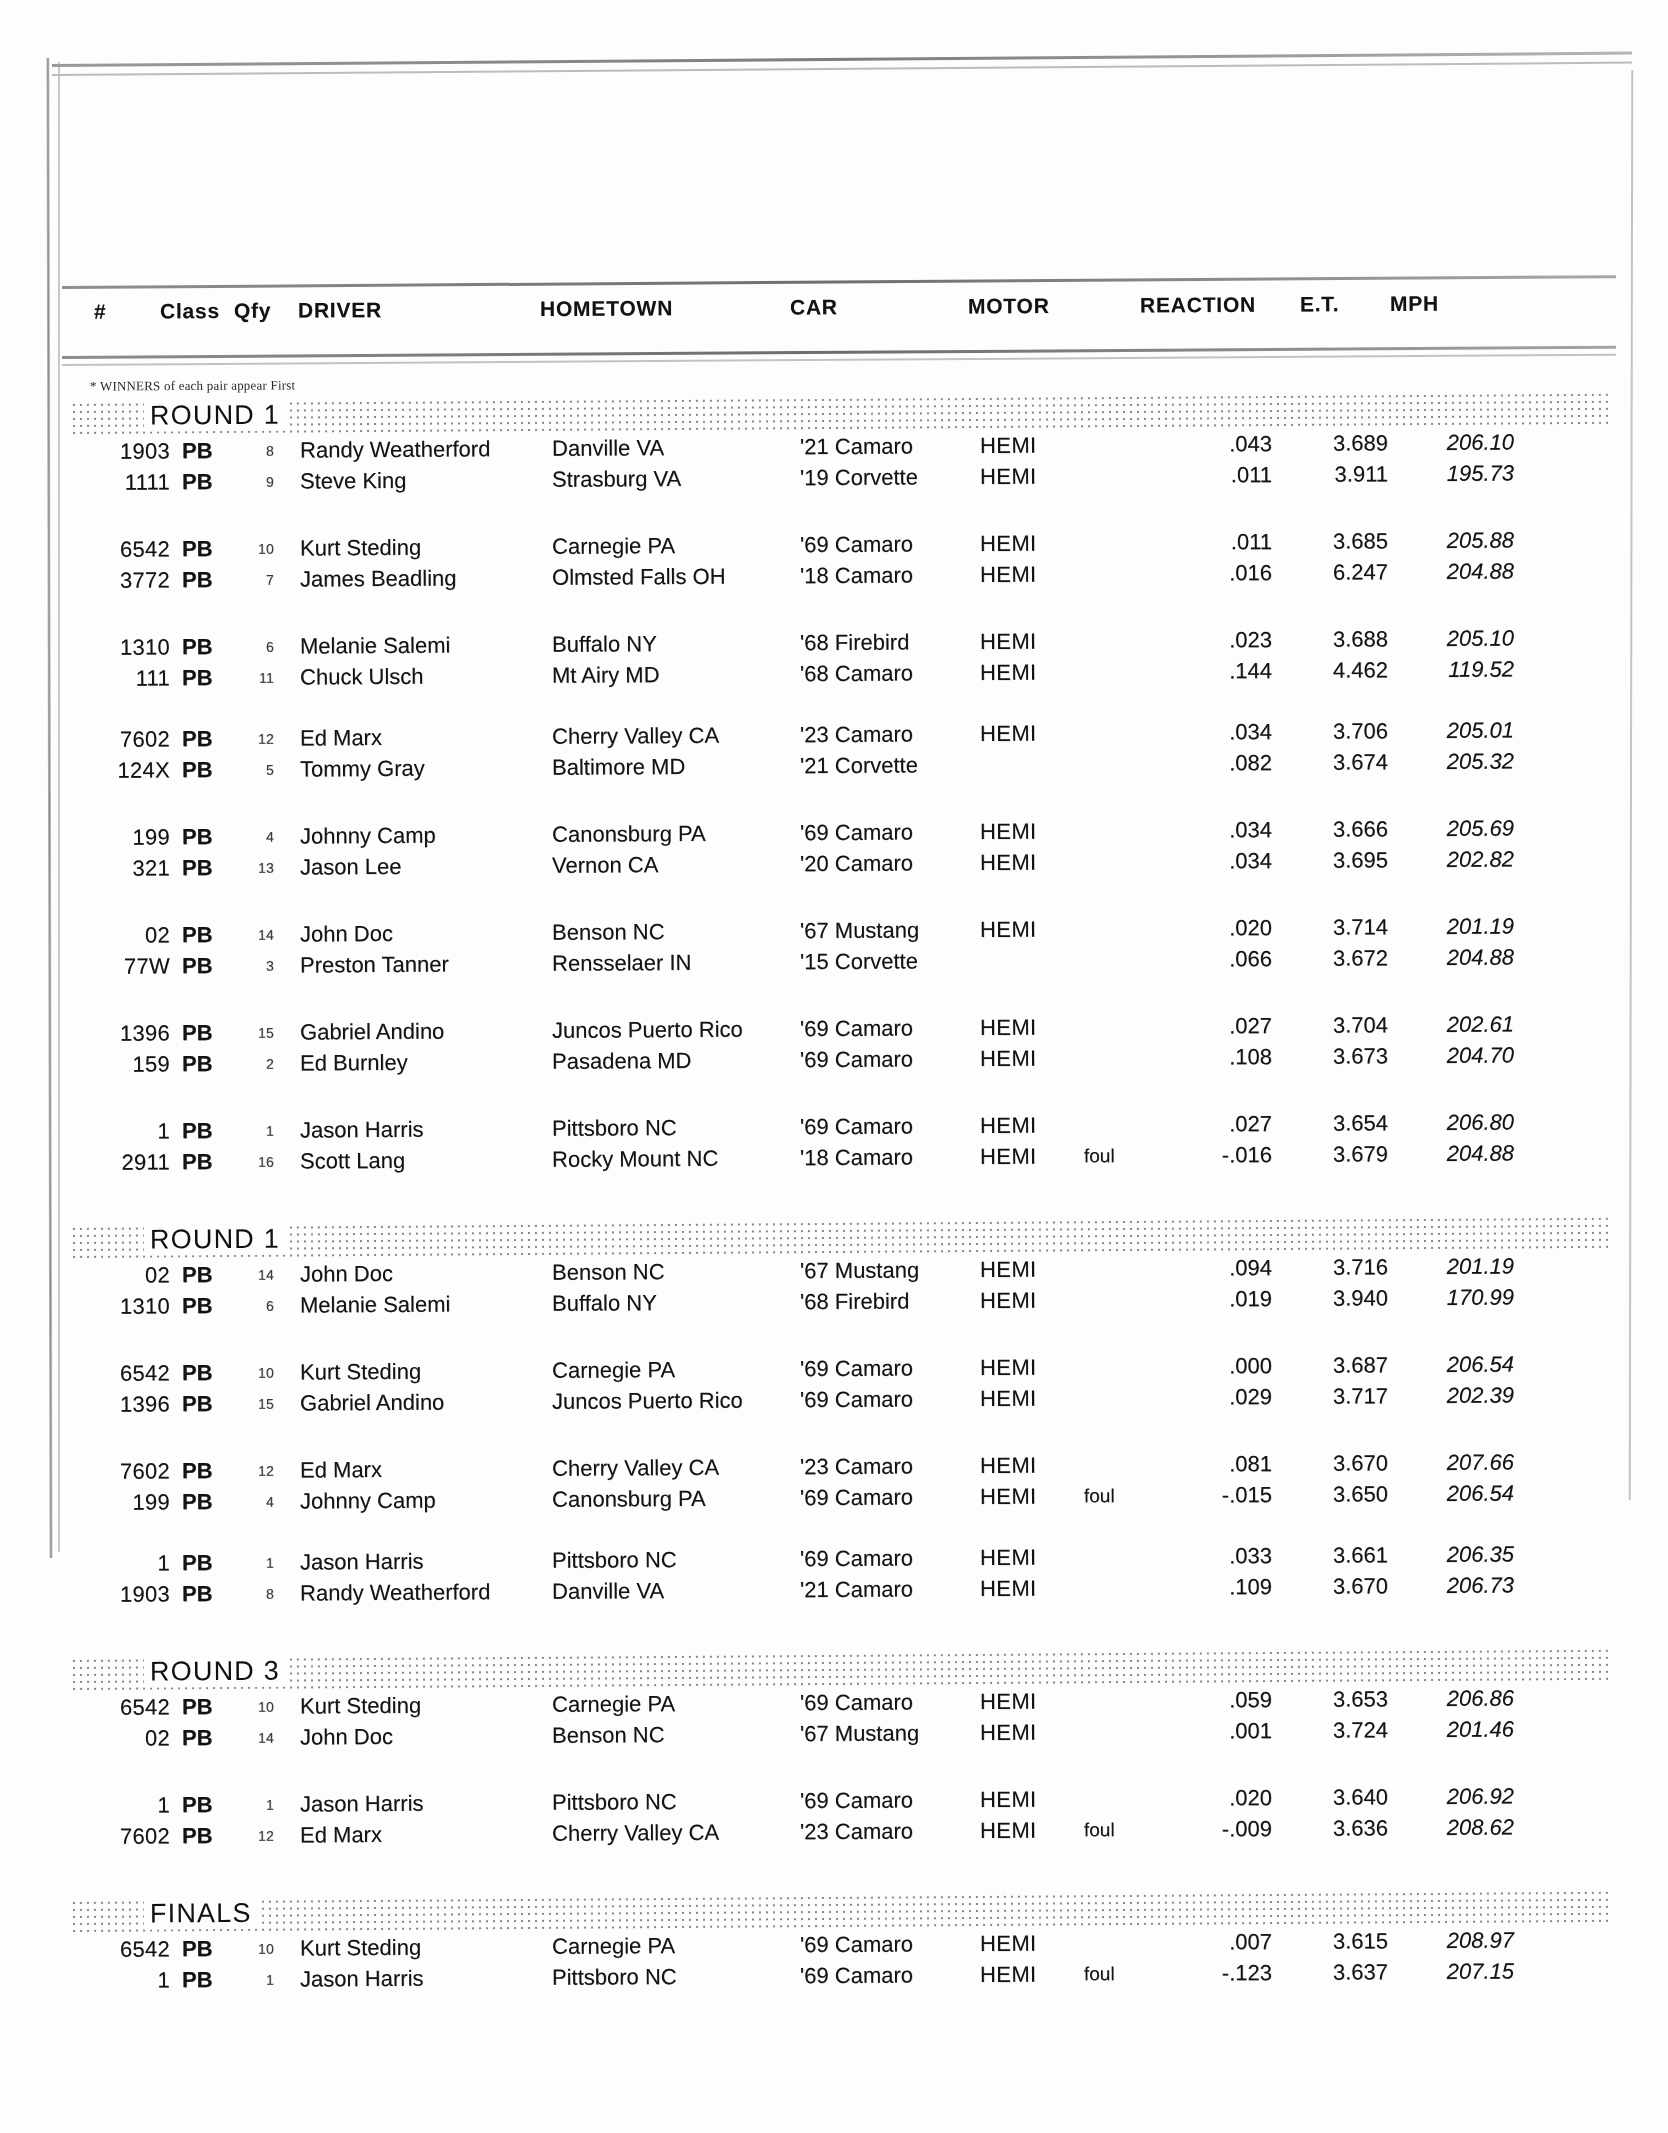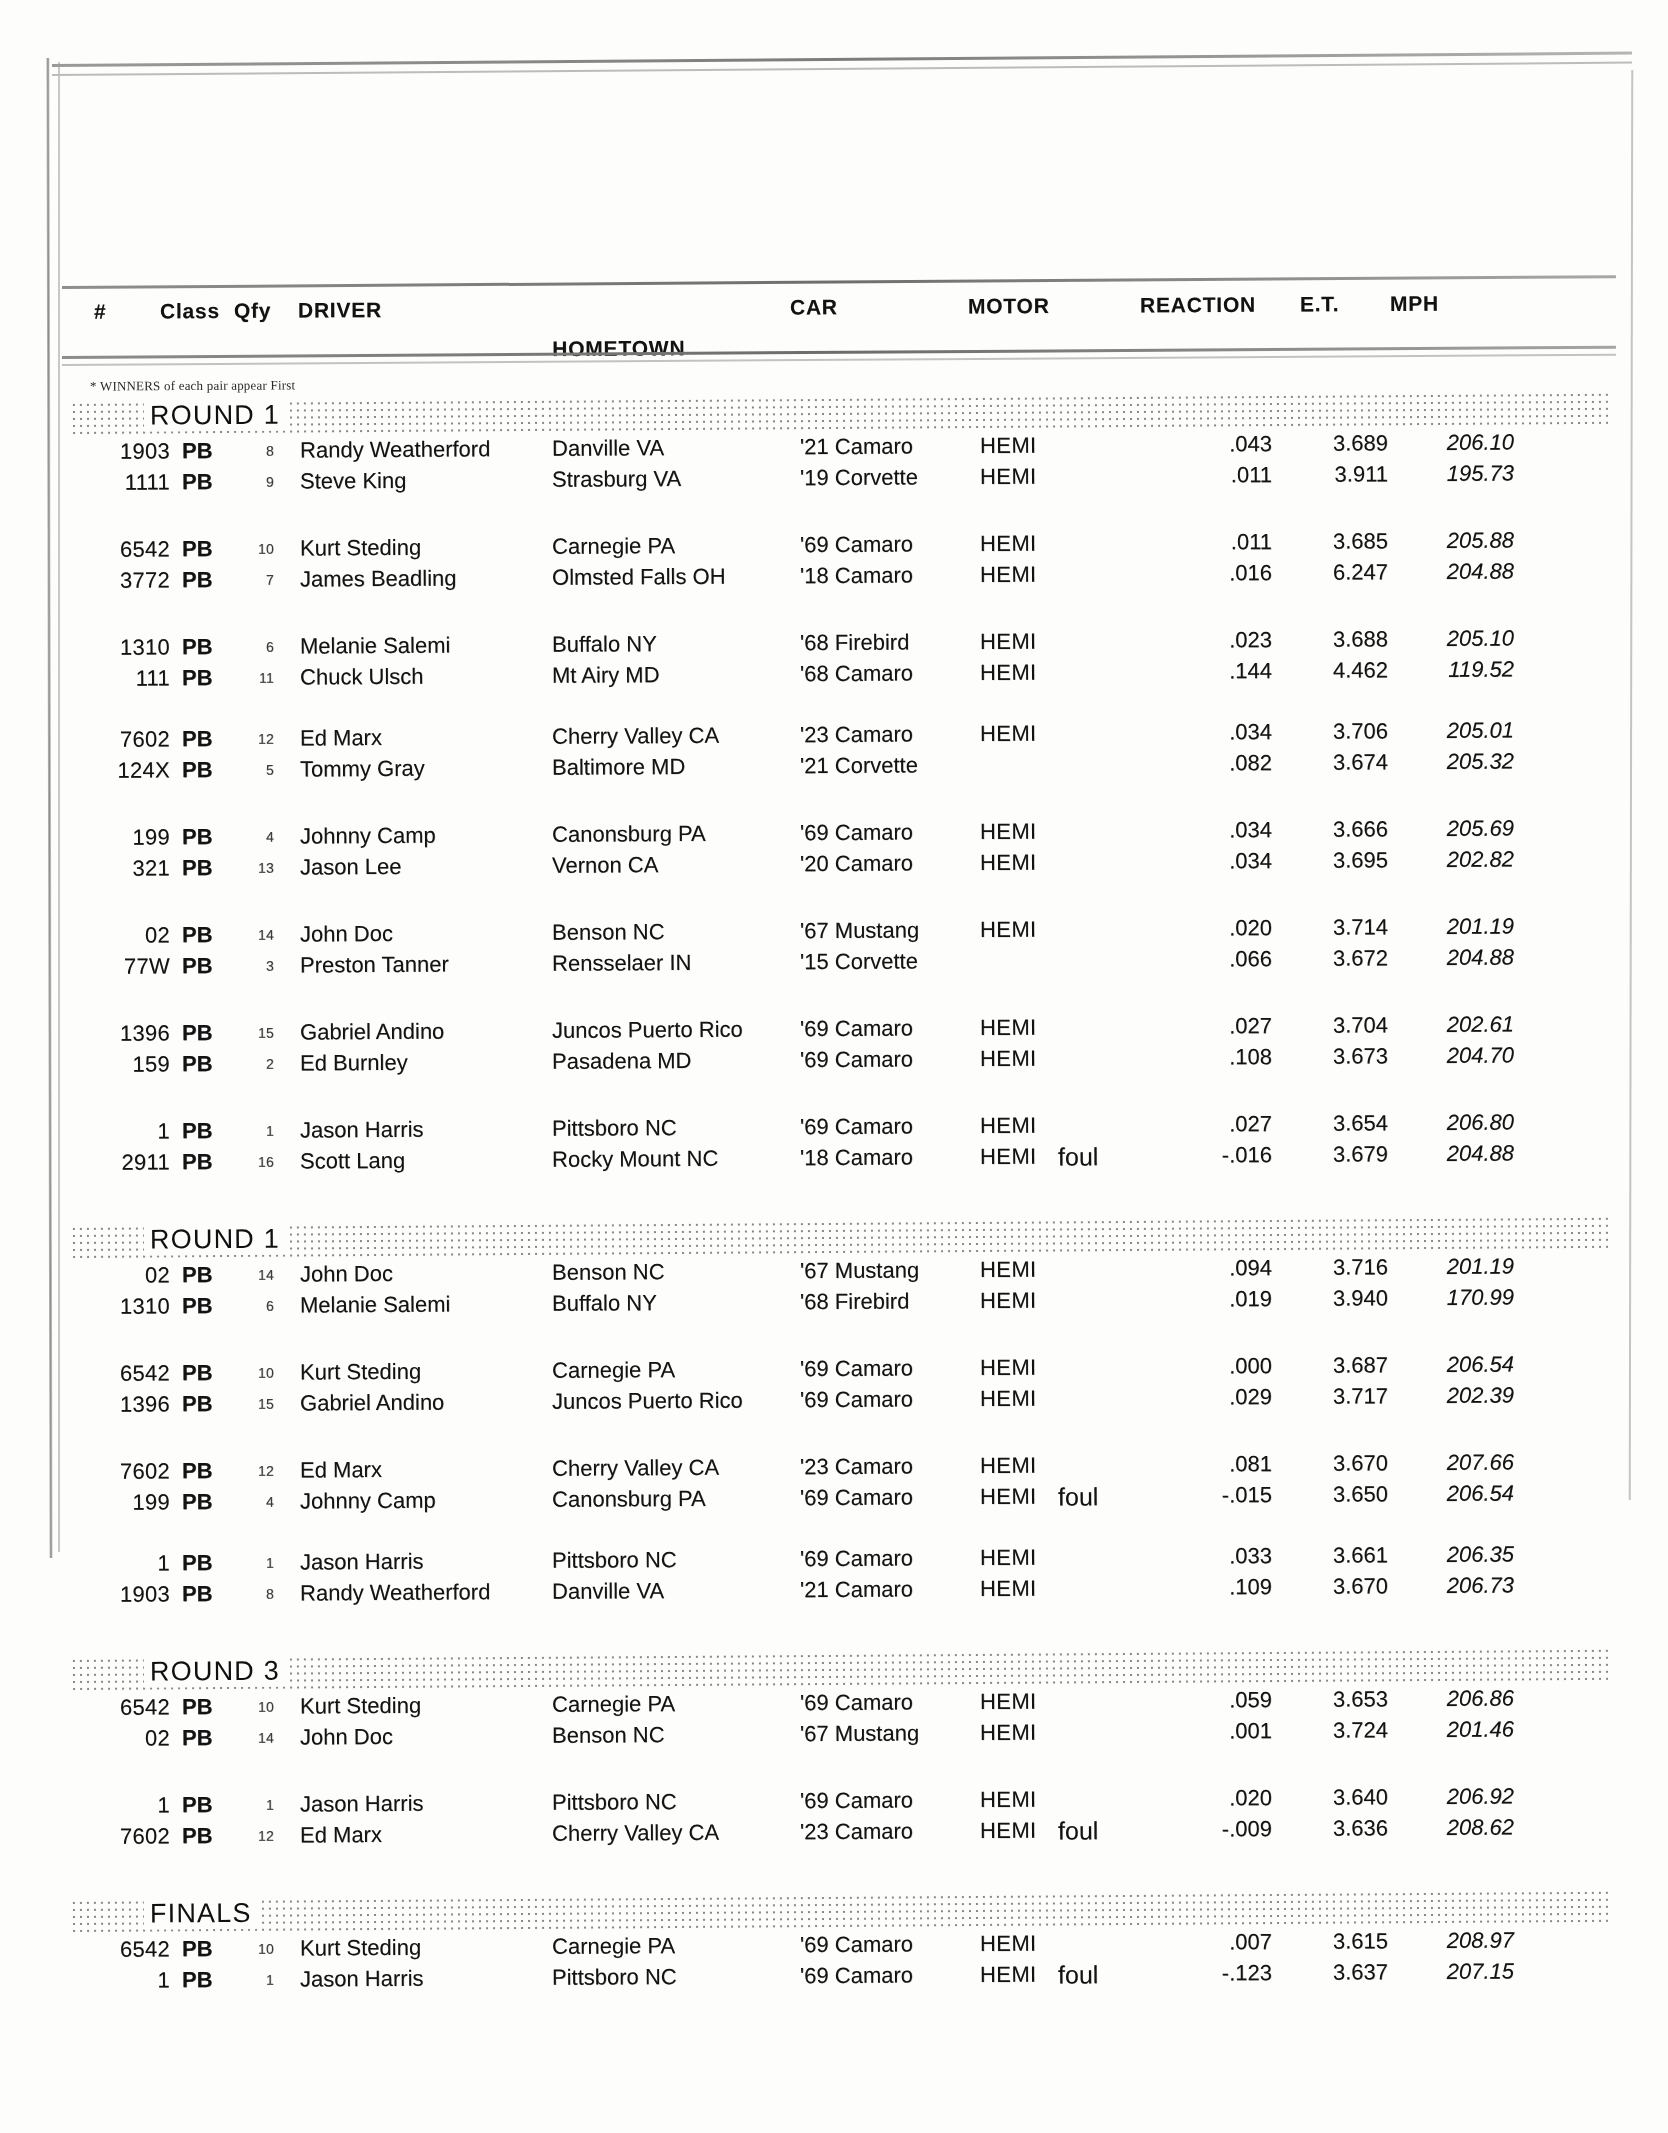--- a/index.html
+++ b/index.html
@@ -238,21 +238,21 @@
     text-shadow: 0.35px 0.25px 0 rgba(0,0,0,0.35);
   }
 
   .c-num   { width: 86px;  text-align: right; left: 84px;  font-weight: 500; letter-spacing: 0.3px; }
   .c-class { width: 46px;  text-align: left;  left: 182px; font-weight: 600; }
   .c-qfy   { width: 34px;  text-align: right; left: 240px; font-size: 14px; color: #3a3a3a; top: 5px; letter-spacing:0.2px; }
   .c-drv   { left: 300px; }
   .c-home  { left: 552px; }
   .c-car   { left: 800px; }
   .c-motor { left: 980px; font-weight: 500; letter-spacing: 0.4px; }
-  .c-foul  { left: 1058px; font-size: 25px; }
+  .c-foul  { left: 1084px; font-size: 19px; }
   .c-react { width: 104px; text-align: right; left: 1168px; }
   .c-et    { width: 92px;  text-align: right; left: 1296px; }
   .c-mph   { width: 108px; text-align: right; left: 1406px; font-style: italic; }
 </style>
 </head>
 <body>
 
 <div class="page">
 
   <div class="scan-edge-left"></div>
@@ -261,21 +261,21 @@
   <div class="scan-top-rule"></div>
   <div class="scan-top-rule2"></div>
 
 
   <div class="hdr-rule-top"></div>
   <div class="colhead" id="colhead">
     <span style="left:94px;">#</span>
     <span style="left:160px;">Class</span>
     <span style="left:234px;">Qfy</span>
     <span style="left:298px;">DRIVER</span>
-    <span style="left:552px;margin-top:40px;">HOMETOWN</span>
+    <span style="left:540px;">HOMETOWN</span>
     <span style="left:790px;">CAR</span>
     <span style="left:968px;">MOTOR</span>
     <span style="left:1140px;">REACTION</span>
     <span style="left:1300px;">E.T.</span>
     <span style="left:1390px;">MPH</span>
   </div>
   <div class="hdr-rule-bot"></div>
   <div class="hdr-rule-bot2"></div>
 
   <div class="footnote">* WINNERS of each pair appear First</div>

